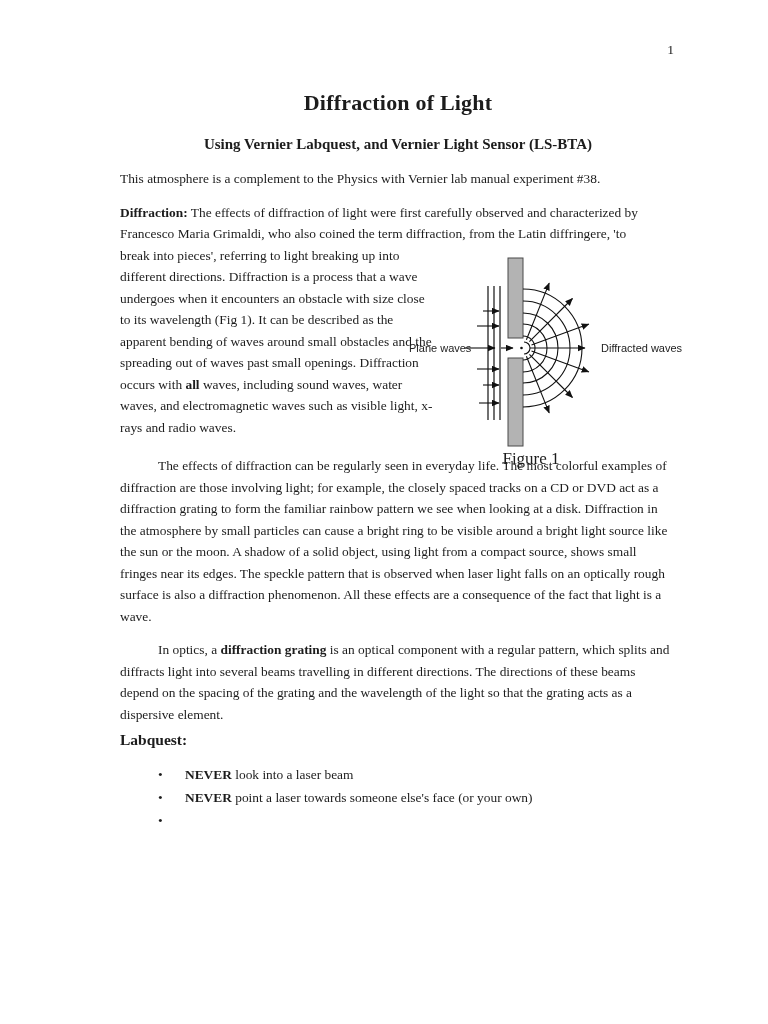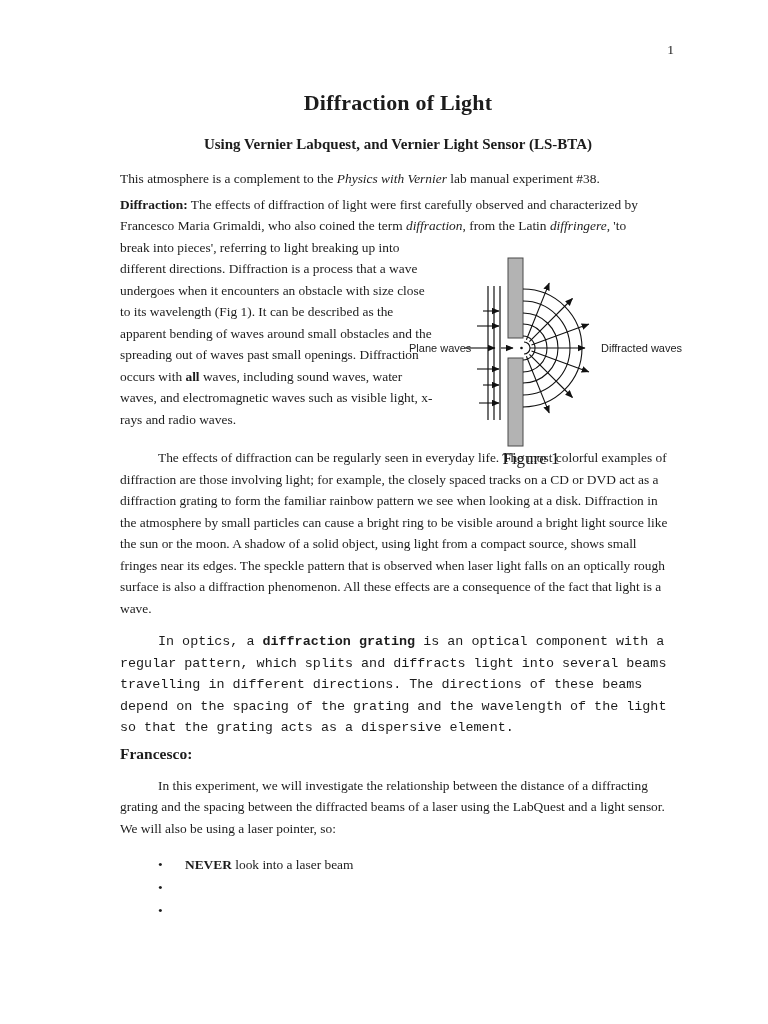--- a/index.html
+++ b/index.html
@@ -20,39 +20,39 @@
     margin:0;padding-top:90px;
     font-size:22px;font-weight:bold;text-align:center;
     letter-spacing:.2px;
   }
   h2.doc-subtitle{
     margin:20px 0 0 0;
     font-size:15px;font-weight:bold;text-align:center;
   }
   p{margin:0;font-size:13.4px;line-height:21.5px;}
   p.intro{margin-top:15px;}
-  p.p1a{margin-top:4px;}
+  p.p1a{margin-top:12px;}
   p.p1b{width:314px;}
   p.p2{margin-top:17px;text-indent:38px;}
-  p.p3{margin-top:12px;text-indent:38px;font-family:Liberation Mono, monospace;}
+  p.p3{margin-top:12px;text-indent:38px;}
   h3.objective{
     margin:6px 0 0 0;
     font-size:15.5px;font-weight:bold;
   }
   p.obj{margin-top:12px;text-indent:38px;}
   .bullets{margin-top:15px;}
   .bullet{
     display:flex;
     padding-left:38px;
     font-size:13.4px;line-height:21.5px;
     margin-bottom:1.5px;
   }
   .bullet .dot{width:27px;flex:0 0 27px;}
   .b{font-weight:bold;}
-  .i{font-style:italic;}
+  .i{}
   .figure1{
     position:absolute;left:395px;top:252px;
     width:320px;height:200px;
   }
   .fig-caption{
     position:absolute;left:395px;top:449px;width:272px;
     text-align:center;font-size:17px;
   }
   .figlabel{
     font-family:"Liberation Sans","DejaVu Sans",sans-serif;
@@ -75,31 +75,31 @@
     <p class="intro"><span>This atmosphere is a complement to the </span><span class="i">Physics with Vernier</span><span> lab manual experiment #38.</span></p>
 
     <p class="p1a"><span class="b">Diffraction:</span><span> The effects of diffraction of light were first carefully observed and characterized by Francesco Maria Grimaldi, who also coined the term </span><span class="i">diffraction</span><span>, from the Latin </span><span class="i">diffringere</span><span>, 'to</span></p>
 
     <p class="p1b"><span>break into pieces', referring to light breaking up into different directions. Diffraction is a process that a wave undergoes when it encounters an obstacle with size close to its wavelength (Fig 1). It can be described as the apparent bending of waves around small obstacles and the spreading out of waves past small openings.  Diffraction occurs with </span><span class="b">all</span><span> waves, including sound waves, water waves, and electromagnetic waves such as visible light, x-rays and radio waves.</span></p>
 
     <p class="p2">The effects of diffraction can be regularly seen in everyday life. The most colorful examples of diffraction are those involving light; for example, the closely spaced tracks on a CD or DVD act as a diffraction grating to form the familiar rainbow pattern we see when looking at a disk. Diffraction in the atmosphere by small particles can cause a bright ring to be visible around a bright light source like the sun or the moon. A shadow of a solid object, using light from a compact source, shows small fringes near its edges. The speckle pattern that is observed when laser light falls on an optically rough surface is also a diffraction phenomenon. All these effects are a consequence of the fact that light is a wave.</p>
 
     <p class="p3"><span>In optics, a </span><span class="b">diffraction grating</span><span> is an optical component with a regular pattern, which splits and diffracts light into several beams travelling in different directions. The directions of these beams depend on the spacing of the grating and the wavelength of the light so that the grating acts as a dispersive element.</span></p>
 
-    <h3 class="objective">Francesco:</h3>
+    <h3 class="objective">Labquest:</h3>
 
-    <p class="obj">In this experiment, we will investigate the relationship between the distance of a diffracting grating and the spacing between the diffracted beams of a laser using the LabQuest and a light sensor. We will also be using a laser pointer, so:</p>
 
     <div class="bullets">
       <div class="bullet">
         <span class="dot">•</span>
         <span><span class="b">NEVER</span><span> look into a laser beam</span></span>
       </div>
       <div class="bullet">
         <span class="dot">•</span>
+        <span><span class="b">NEVER</span><span> point a laser towards someone else's face (or your own)</span></span>
       </div>
       <div class="bullet">
         <span class="dot">•</span>
       </div>
     </div>
 
   </div>
 
   <svg class="figure1" viewBox="0 0 320 200" xmlns="http://www.w3.org/2000/svg">
     <defs>

